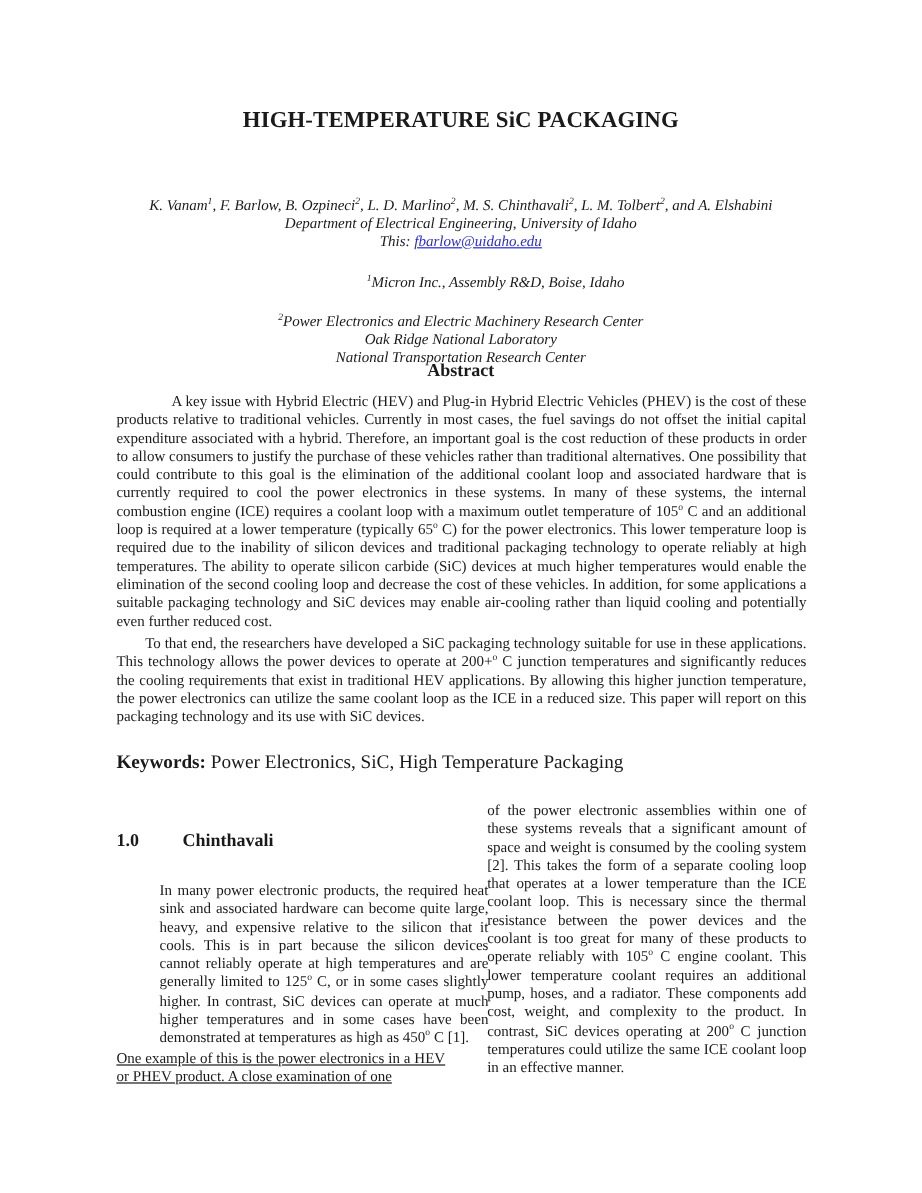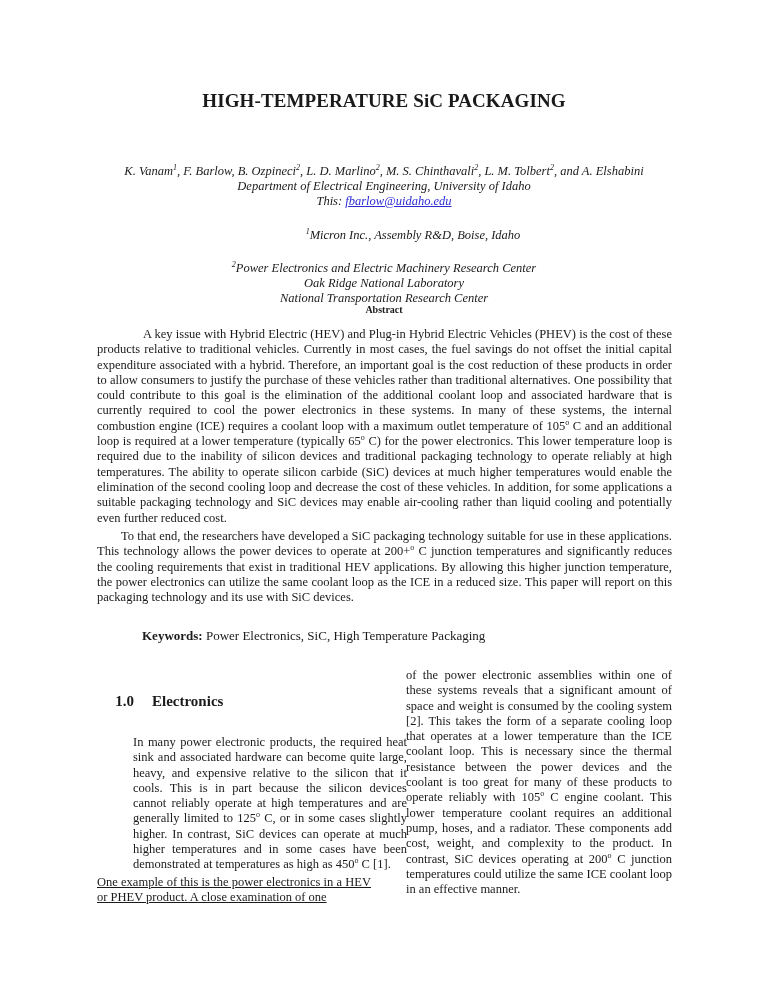--- a/index.html
+++ b/index.html
@@ -10,28 +10,28 @@
            font-size: 19px; line-height: 21px; letter-spacing: 0.1px; }
   .title div { display: block; }
   .center-block { left: 0; width: 768px; text-align: center; font-style: italic; font-size: 12.5px; line-height: 15px; }
   .authors { top: 164px; }
   .dept { top: 179px; }
   .email { top: 194px; }
   .email a { color: #2b2bd6; text-decoration: underline; }
   .aff1 { top: 228px; padding-left: 29px; }
   .aff2 { top: 261px; }
   sup { font-size: 8px; line-height: 0; vertical-align: super; }
-  .abstract-h { left: 0; width: 768px; top: 302px; text-align: center; font-weight: bold; font-size: 10px; line-height: 15px; }
+  .abstract-h { left: 0; width: 768px; top: 302px; text-align: center; font-weight: bold; font-size: 15px; line-height: 15px; }
   .abstract { left: 97px; width: 575px; font-size: 12.5px; line-height: 15.3px; text-align: justify; }
   .p1 { top: 327px; text-indent: 46px; }
   .p2 { top: 529px; text-indent: 24px; }
-  .keywords { left: 97px; top: 628px; font-size: 13px; line-height: 15px; margin-left: 45px; }
+  .keywords { left: 97px; top: 628px; font-size: 16px; line-height: 15px; }
   .keywords b { font-weight: bold; }
   .sec-h { left: 97px; top: 692px; font-weight: bold; font-size: 15px; line-height: 18px; }
-  .sec-num { display: inline-block; width: 55px; text-align: center; }
+  .sec-num { display: inline-block; width: 55px; }
   .col { font-size: 12.5px; line-height: 15.3px; text-align: justify; }
   .colL { left: 97px; width: 274px; }
   .colL1 { top: 735px; margin-left: 36px; }
   .colL2 { top: 875px; text-decoration: underline; }
   .colR { left: 406px; width: 266px; top: 668px; }
   .deg { font-size: 8px; vertical-align: super; line-height: 0; }
 </style>
 </head>
 <body>
 
@@ -65,19 +65,19 @@
 </div>
 
 <div class="abs abstract-h">Abstract</div>
 
 <div class="abs abstract p1"><span>A key issue with Hybrid Electric (HEV) and Plug-in Hybrid Electric Vehicles (PHEV) is the cost of these products relative to traditional vehicles. Currently in most cases, the fuel savings do not offset the initial capital expenditure associated with a hybrid. Therefore, an important goal is the cost reduction of these products in order to allow consumers to justify the purchase of these vehicles rather than traditional alternatives. One possibility that could contribute to this goal is the elimination of the additional coolant loop and associated hardware that is currently required to cool the power electronics in these systems. In many of these systems, the internal combustion engine (ICE) requires a coolant loop with a maximum outlet temperature of 105</span><span class="deg">o</span><span> C and an additional loop is required at a lower temperature (typically 65</span><span class="deg">o</span><span> C) for the power electronics. This lower temperature loop is required due to the inability of silicon devices and traditional packaging technology to operate reliably at high temperatures. The ability to operate silicon carbide (SiC) devices at much higher temperatures would enable the elimination of the second cooling loop and decrease the cost of these vehicles. In addition, for some applications a suitable packaging technology and SiC devices may enable air-cooling rather than liquid cooling and potentially even further reduced cost.</span></div>
 
 <div class="abs abstract p2"><span>To that end, the researchers have developed a SiC packaging technology suitable for use in these applications. This technology allows the power devices to operate at 200+</span><span class="deg">o</span><span> C junction temperatures and significantly reduces the cooling requirements that exist in traditional HEV applications. By allowing this higher junction temperature, the power electronics can utilize the same coolant loop as the ICE in a reduced size. This paper will report on this packaging technology and its use with SiC devices.</span></div>
 
 <div class="abs keywords"><b>Keywords:</b><span> Power Electronics, SiC, High Temperature Packaging</span></div>
 
-<div class="abs sec-h"><span class="sec-num">1.0</span><span>Electronics</span></div>
+<div class="abs sec-h"><span class="sec-num">1.0</span><span>Chinthavali</span></div>
 
 <div class="abs col colL colL1"><span>In many power electronic products, the required heat sink and associated hardware can become quite large, heavy, and expensive relative to the silicon that it cools. This is in part because the silicon devices cannot reliably operate at high temperatures and are generally limited to 125</span><span class="deg">o</span><span> C, or in some cases slightly higher. In contrast, SiC devices can operate at much higher temperatures and in some cases have been demonstrated at temperatures as high as 450</span><span class="deg">o</span><span> C [1].</span></div>
 
 <div class="abs col colL colL2">One example of this is the power electronics in a HEV or PHEV product. A close examination of one</div>
 
 <div class="abs col colR"><span>of the power electronic assemblies within one of these systems reveals that a significant amount of space and weight is consumed by the cooling system [2]. This takes the form of a separate cooling loop that operates at a lower temperature than the ICE coolant loop. This is necessary since the thermal resistance between the power devices and the coolant is too great for many of these products to operate reliably with 105</span><span class="deg">o</span><span> C engine coolant. This lower temperature coolant requires an additional pump, hoses, and a radiator. These components add cost, weight, and complexity to the product. In contrast, SiC devices operating at 200</span><span class="deg">o</span><span> C junction temperatures could utilize the same ICE coolant loop in an effective manner.</span></div>
 
 </body></html>

